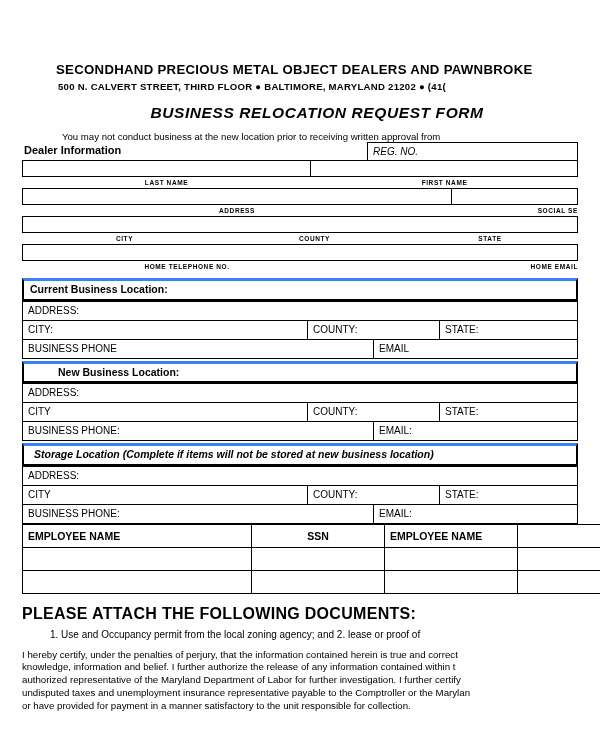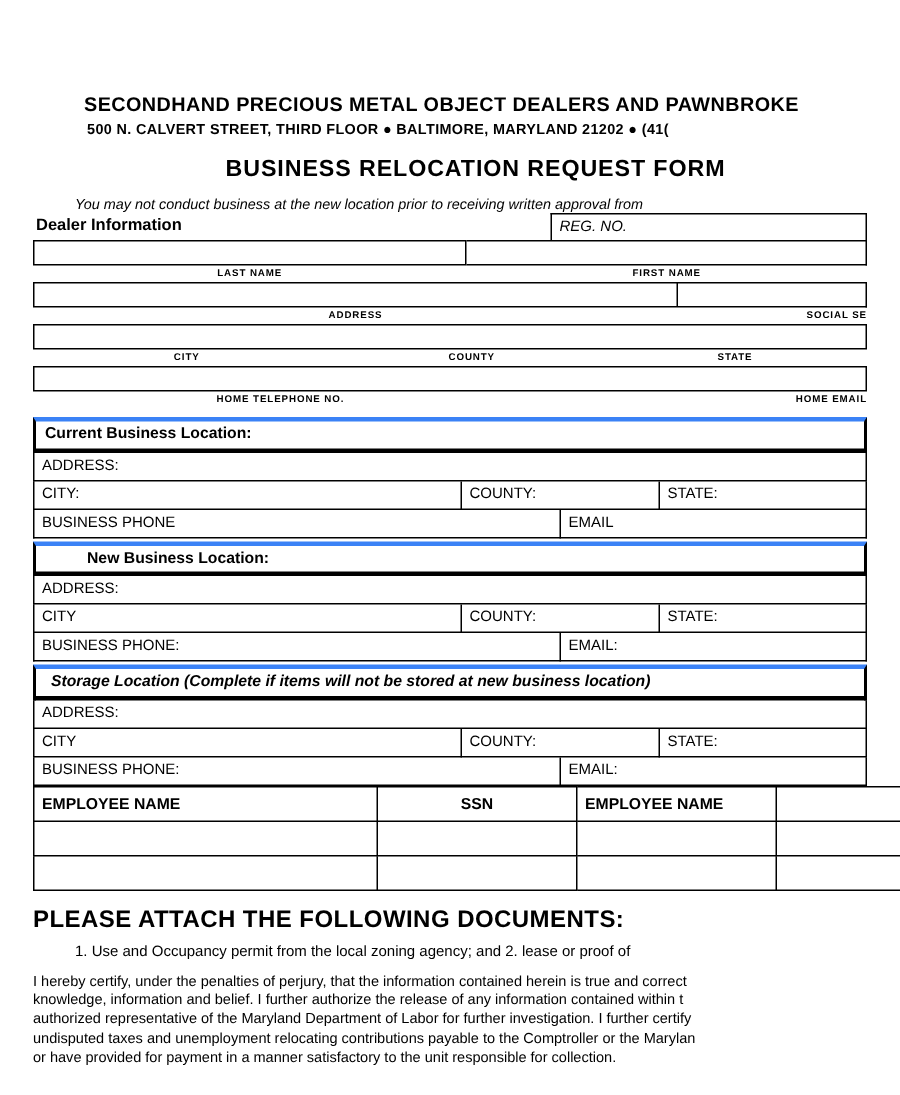--- a/index.html
+++ b/index.html
@@ -47,28 +47,28 @@
   }
   .form-title {
     text-align: center;
     font-size: 15.5px;
     font-weight: bold;
     letter-spacing: 0.6px;
     margin-top: 12px;
     white-space: nowrap;
     overflow: hidden;
     padding-left: 34px;
+    font-style: italic;
   }
   .notice {
     font-size: 9.6px;
     margin-top: 9px;
-    margin-left: 28px;
-    white-space: nowrap;
-    overflow: hidden;
-    font-style: italic;
+    margin-left: 40px;
+    white-space: nowrap;
+    overflow: hidden;
   }
 
   
   .section-bar {
     border: 1.6px solid #000;
     border-left: 2.2px solid #000;
     border-right: 2.2px solid #000;
     font-size: 10.5px;
     font-weight: bold;
     padding: 3px 0 3px 6px;
@@ -354,18 +354,18 @@
       </tbody>
     </table>
 
     <div class="attach-title">PLEASE ATTACH THE FOLLOWING DOCUMENTS:</div>
     <div class="attach-line">1. Use and Occupancy permit from the local zoning agency; and  2. lease or proof of</div>
 
     <div class="cert">
       <p>I hereby certify, under the penalties of perjury, that the information contained herein is true and correct</p>
       <p>knowledge, information and belief.  I further authorize the release of any information contained within t</p>
       <p>authorized representative of the Maryland Department of Labor for further investigation. I further certify</p>
-      <p>undisputed taxes and unemployment relocating contributions payable to the Comptroller or the Marylan</p>
+      <p>undisputed taxes and unemployment insurance representative payable to the Comptroller or the Marylan</p>
       <p>or have provided for payment in a manner satisfactory to the unit responsible for collection.</p>
     </div>
 
   </div>
 </div>
 
 </body></html>

